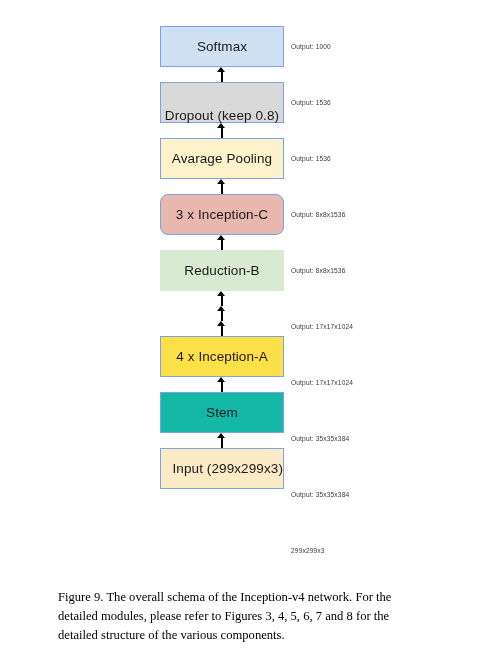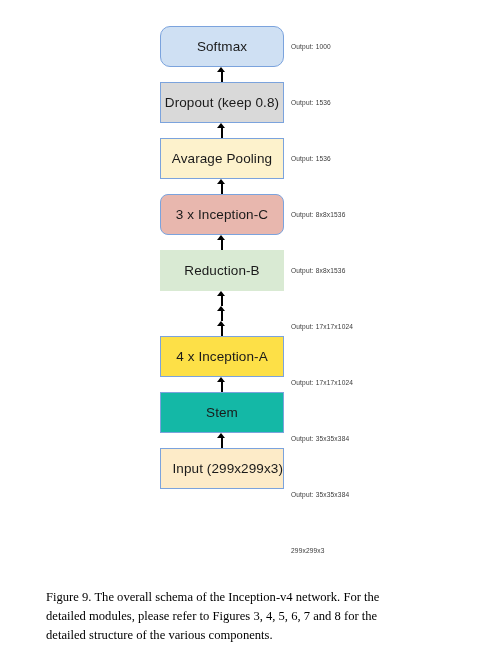--- a/index.html
+++ b/index.html
@@ -89,46 +89,46 @@
     font-size: 6.6px;
     color: #3a3a3a;
     font-family: "Liberation Sans", sans-serif;
     white-space: nowrap;
     letter-spacing: 0.15px;
   }
 
   
   #caption {
     position: absolute;
-    left: 46px;
+    left: 58px;
     top: 588px;
     width: 372px;
     font-family: "Liberation Serif", serif;
     font-size: 12.6px;
     line-height: 1.5;
     color: #000000;
     text-align: left;
   }
 </style>
 </head>
 <body>
 
 <div id="figure">
   <div id="flow">
       <div class="node-wrap">
-        <div class="node bordered" style="background: rgb(207, 224, 243); border-radius: 10px;">
+        <div class="node bordered" style="background: rgb(207, 224, 243);">
           <span>Softmax</span>
         </div>
       </div>
       <div class="conn">
         <div class="shaft"></div>
         <div class="head"></div>
       </div>
       <div class="node-wrap">
-        <div class="node bordered" style="background: rgb(217, 217, 217);">
+        <div class="node bordered" style="background: rgb(217, 217, 217); align-items: flex-end;">
           <span>Dropout (keep 0.8)</span>
         </div>
       </div>
       <div class="conn">
         <div class="shaft"></div>
         <div class="head"></div>
       </div>
       <div class="node-wrap">
         <div class="node bordered" style="background: rgb(253, 242, 204);">
           <span>Avarage Pooling</span>

